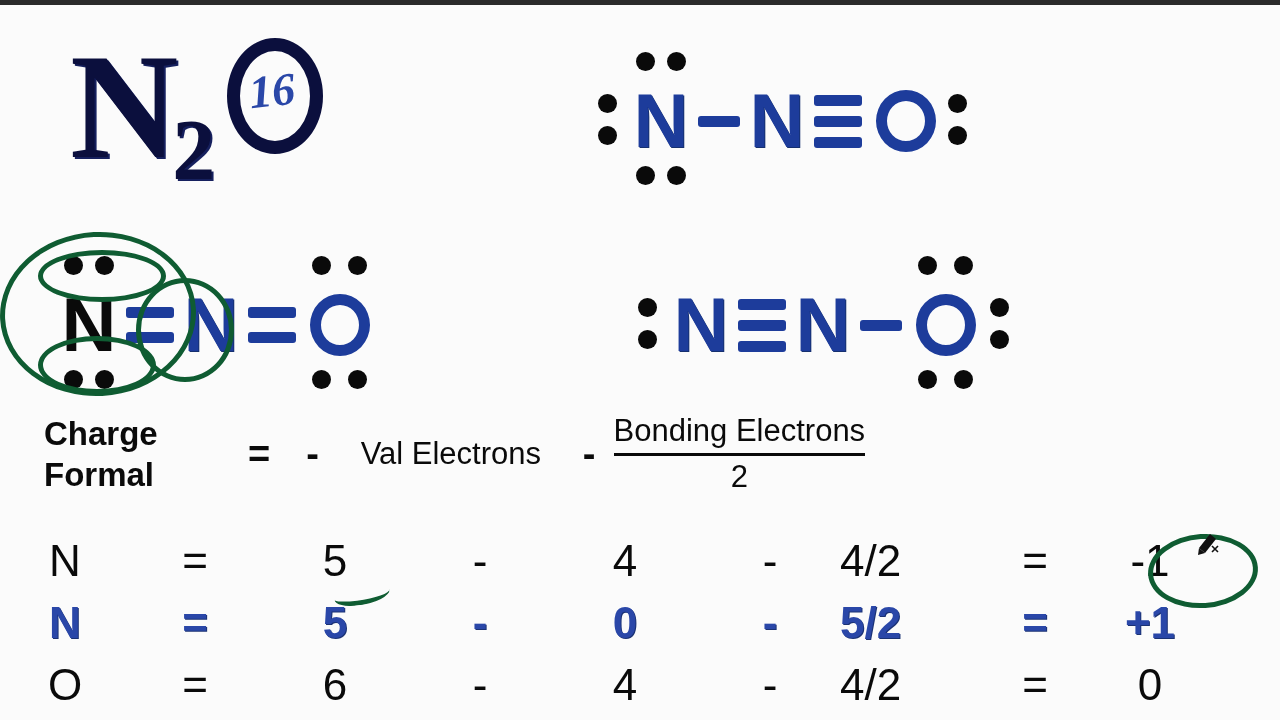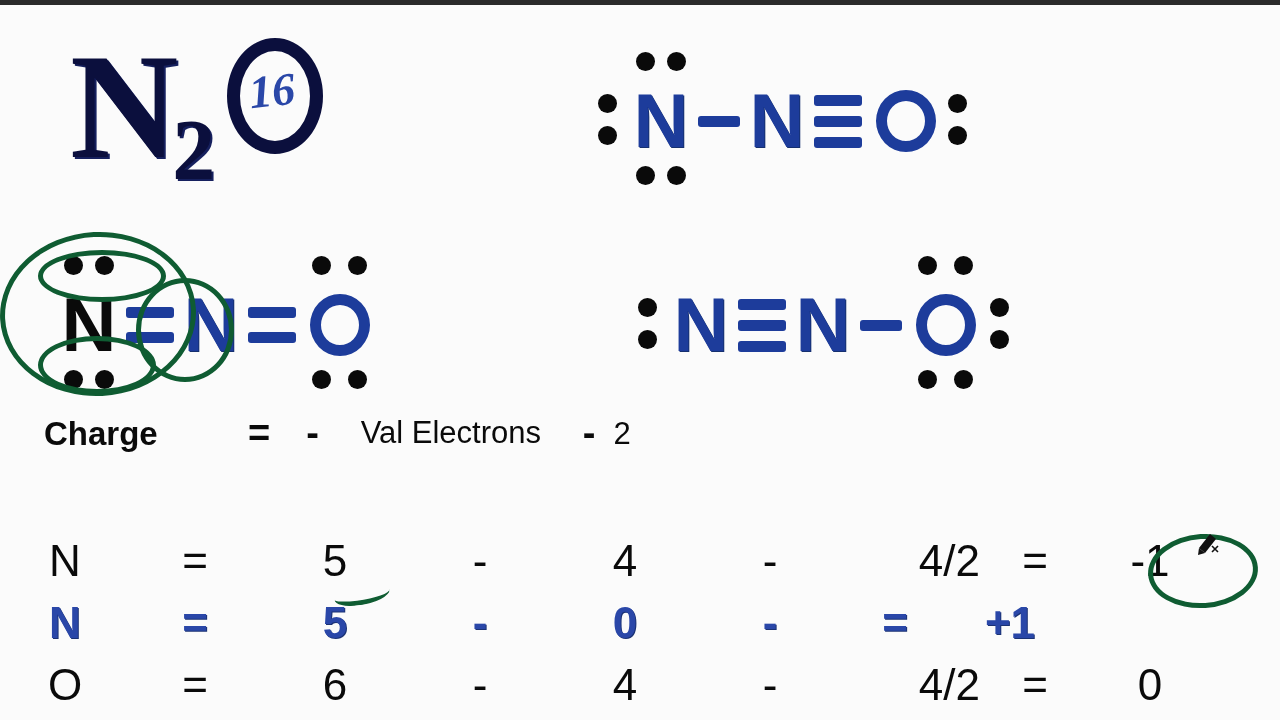--- a/index.html
+++ b/index.html
@@ -230,21 +230,21 @@
     color: #2a47a8;
     font-weight: 700;
     text-shadow: 1px 1px 0 #1b3274;
   }
   .c-atom  { width: 130px; text-align: center; }
   .c-eq1   { width: 130px; text-align: center; }
   .c-val   { width: 150px; text-align: center; }
   .c-op1   { width: 140px; text-align: center; }
   .c-nb    { width: 150px; text-align: center; }
   .c-op2   { width: 140px; text-align: center; }
-  .c-bond  { width: 140px; text-align: right; }
+  .c-bond  { width: 140px; text-align: left; }
   .c-eq2   { width: 110px; text-align: center; }
   .c-res   { width: 120px; text-align: center; }
 </style>
 </head>
 <body>
 
 <div id="canvas">
 
   <div class="topbar"></div>
 
@@ -337,28 +337,30 @@
       <i class="dot dr-t" style="left:82px;"></i>
       <i class="dot dr-b" style="left:82px;"></i>
       <i class="dot db-l" style="left:10px;"></i>
       <i class="dot db-r" style="left:46px;"></i>
     </div>
   </div>
 
   <div id="formula">
     <div id="f-charge" class="f-term">
       <span class="l1">Charge</span>
+      <span class="l2">Formal</span>
     </div>
     <div class="f-op">=</div>
     <div class="f-op">-</div>
     <div id="f-nonbond" class="f-term">
       <span class="l2">Val Electrons</span>
     </div>
     <div class="f-op">-</div>
     <div id="f-frac" class="f-term">
+      <span class="num">Bonding Electrons</span>
       <span class="den">2</span>
     </div>
   </div>
 
   <div id="rows">
 
     <div class="row">
       <span class="c-atom">N</span>
       <span class="c-eq1">=</span>
       <span class="c-val">5</span>
@@ -370,20 +372,21 @@
       <span class="c-res">-1</span>
     </div>
 
     <div class="row blue-row">
       <span class="c-atom">N</span>
       <span class="c-eq1">=</span>
       <span class="c-val">5</span>
       <span class="c-op1">-</span>
       <span class="c-nb">0</span>
       <span class="c-op2">-</span>
+      <span class="c-bond">5/2</span>
       <span class="c-eq2">=</span>
       <span class="c-res">+1</span>
     </div>
 
     <div class="row">
       <span class="c-atom">O</span>
       <span class="c-eq1">=</span>
       <span class="c-val">6</span>
       <span class="c-op1">-</span>
       <span class="c-nb">4</span>

